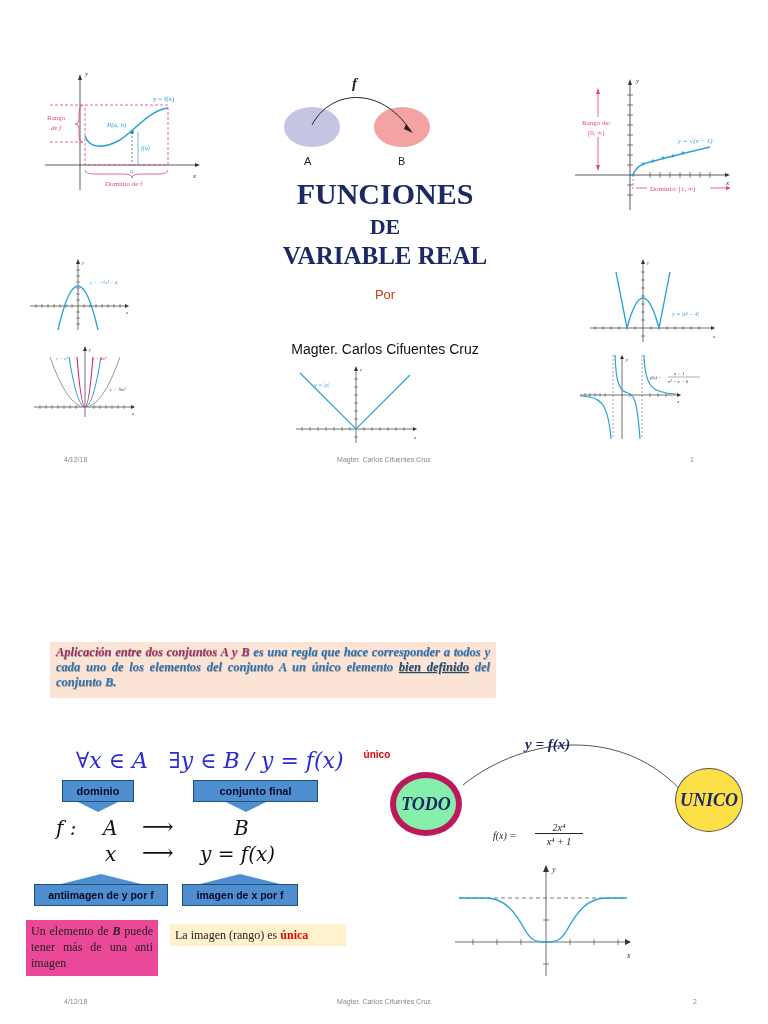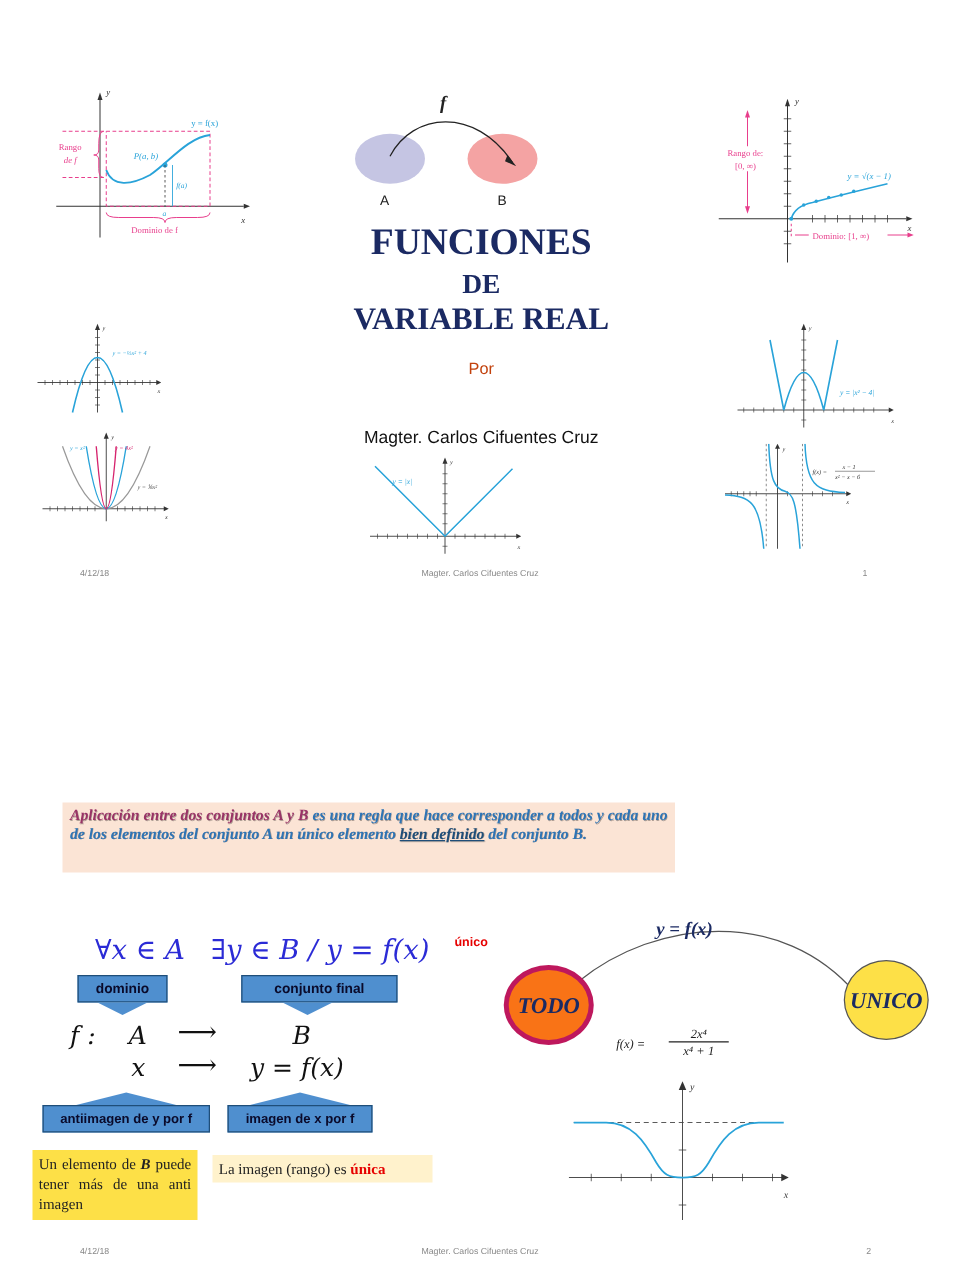--- a/index.html
+++ b/index.html
@@ -16,21 +16,21 @@
 
   .def-box { background: #fbe4d5; font-family: "Liberation Serif", serif; font-style: italic; font-weight: bold; font-size: 12.5px; line-height: 15px; color: #2e74b5; text-align: justify; padding: 3px 6px; text-shadow: 0.5px 0.5px 0.5px rgba(0,0,0,0.3); }
   .def-box .maroon { color: #993366; }
   .def-box .dark { color: #1f4e79; text-decoration: underline; }
 
   .math { font-family: "DejaVu Serif", serif; font-style: italic; }
   .callout { background: #4f8fcf; border: 1px solid #1f4e79; color: #0a0a2a; font-size: 11px; font-weight: bold; text-align: center; line-height: 16px; }
   .callout-arrow-down { width: 0; height: 0; border-left: 20px solid transparent; border-right: 20px solid transparent; border-top: 10px solid #4f8fcf; }
   .callout-arrow-up { width: 0; height: 0; border-left: 40px solid transparent; border-right: 40px solid transparent; border-bottom: 10px solid #4f8fcf; }
 
-  .green-box { background: #fde047; font-family: "Liberation Serif", serif; font-size: 12px; line-height: 16px; color: #222; text-align: justify; padding: 3px 5px; }
+  .green-box { background: #ec4899; font-family: "Liberation Serif", serif; font-size: 12px; line-height: 16px; color: #222; text-align: justify; padding: 3px 5px; }
   .yellow-box { background: #fff2cc; font-family: "Liberation Serif", serif; font-size: 12px; color: #222; padding: 4px 5px; }
   .red-b { color: #e60000; font-weight: bold; }
 
   .ellipse-text { font-family: "Liberation Serif", serif; font-style: italic; font-weight: bold; color: #1b2a63; font-size: 18px; display: flex; align-items: center; justify-content: center; }
 </style>
 </head>
 <body>
 
 <div id="slide1" class="slide">
 
@@ -303,21 +303,21 @@
     </svg>
   </div>
 
   <div class="abs footer-text" style="left:64px; top:456px;">4/12/18</div>
   <div class="abs footer-text" style="left:284px; top:456px; width:200px; text-align:center;">Magter. Carlos Cifuentes Cruz</div>
   <div class="abs footer-text" style="left:690px; top:456px;">1</div>
 </div>
 
 <div id="slide2" class="slide">
 
-  <div class="abs def-box" style="left:50px; top:82px; width:490px; height:56px;">
+  <div class="abs def-box" style="left:50px; top:82px; width:446px; height:56px;">
     <span class="maroon">Aplicación entre dos conjuntos A y B</span><span> es una regla que hace corresponder a todos y cada uno de los elementos del conjunto A un único elemento </span><span class="dark">bien definido</span><span> del conjunto B.</span>
   </div>
 
   <div class="abs math" style="left:48px; top:163px; font-size:22px; color:#2b2bd6; white-space:pre;">
     <span>∀x ∈ A   ∃y ∈ B / y = f(x)</span><sup class="calibri" style="font-style:normal; font-weight:bold; font-size:10px; color:#e60000; vertical-align:10px; margin-left:20px;">único</sup>
   </div>
 
   <div class="abs" style="left:30px; top:218px; width:310px; height:140px;">
 
     <div class="abs" style="left:32px; top:2px; width:72px;">
@@ -354,21 +354,21 @@
   <div class="abs yellow-box" style="left:170px; top:364px; width:176px; height:22px;">
     <span>La imagen (rango) es </span><span class="red-b">única</span>
   </div>
 
   <div class="abs" style="left:385px; top:170px; width:370px; height:110px;">
     <svg class="abs" style="left:0; top:0;" width="370" height="110" viewBox="0 0 370 110">
       <path d="M78,55 C140,5 240,-5 300,65" fill="none" stroke="#555" stroke-width="1"></path>
       <polygon points="294,58 302,68 292,64" fill="#555"></polygon>
     </svg>
     <div class="abs" style="left:140px; top:6px; font-family:'Liberation Serif',serif; font-style:italic; font-weight:bold; font-size:15px; color:#1b2a63;">y = f(x)</div>
-    <div class="abs ellipse-text" style="left:18px; top:42px; width:72px; height:64px; border-radius:50%; background:#f97316; border:4px solid #be185d;">TODO</div>
+    <div class="abs ellipse-text" style="left:5px; top:42px; width:72px; height:64px; border-radius:50%; background:#86efac; border:6px solid #be185d;">TODO</div>
     <div class="abs ellipse-text" style="left:290px; top:38px; width:68px; height:64px; border-radius:50%; background:#fde047; border:1px solid #555;">UNICO</div>
   </div>
 
   <div class="abs" style="left:455px; top:262px; width:180px; height:155px;">
     <div class="abs" style="left:38px; top:8px; font-family:'Liberation Serif',serif; font-style:italic; font-size:10px; color:#222;">f(x) =</div>
     <div class="abs" style="left:80px; top:0px; width:48px; text-align:center; font-family:'Liberation Serif',serif; font-style:italic; font-size:10px; color:#222; border-bottom:0.6px solid #222;">2x⁴</div>
     <div class="abs" style="left:80px; top:14px; width:48px; text-align:center; font-family:'Liberation Serif',serif; font-style:italic; font-size:10px; color:#222;">x⁴ + 1</div>
     <svg class="abs" style="left:0; top:40px;" width="180" height="115" viewBox="0 0 180 115">
       <line x1="0" y1="80" x2="172" y2="80" stroke="#333" stroke-width="0.7"></line>
       <polygon points="170,77 176,80 170,83" fill="#333"></polygon>

